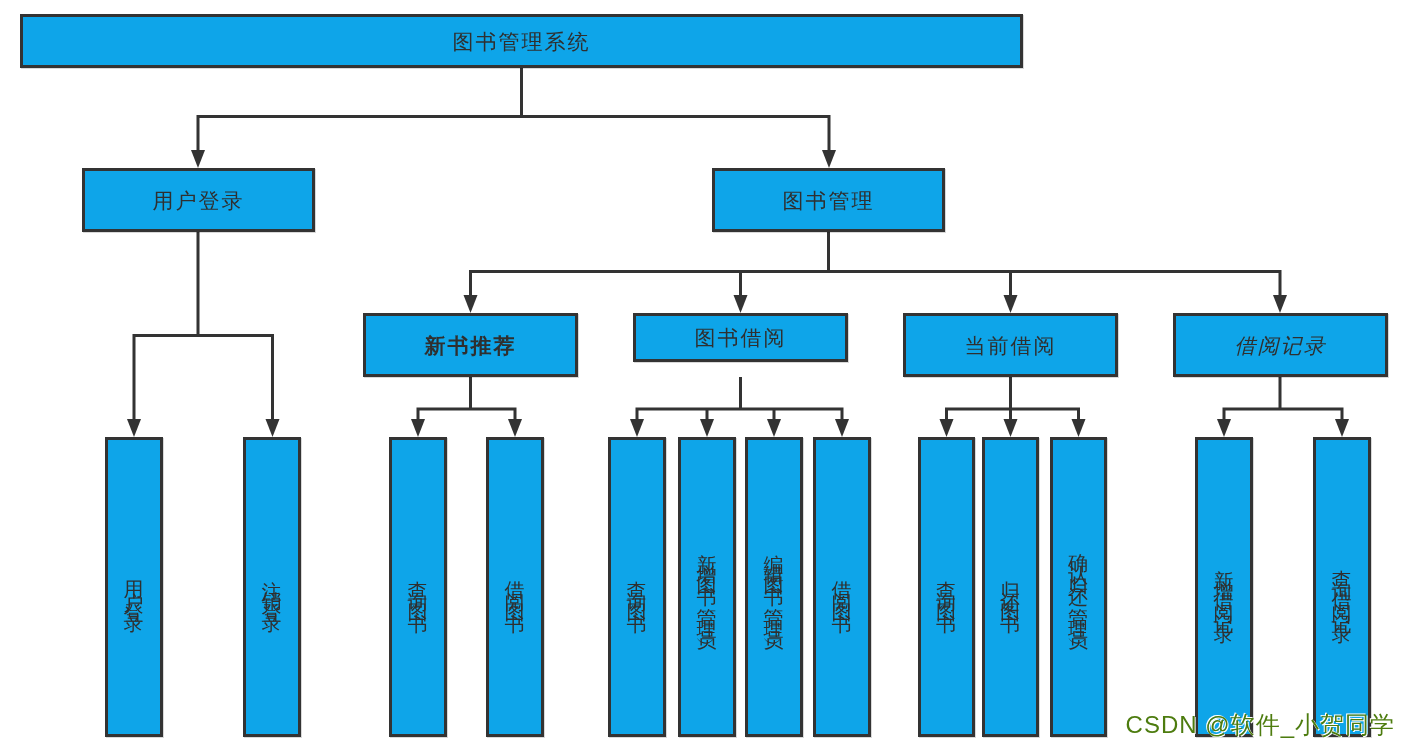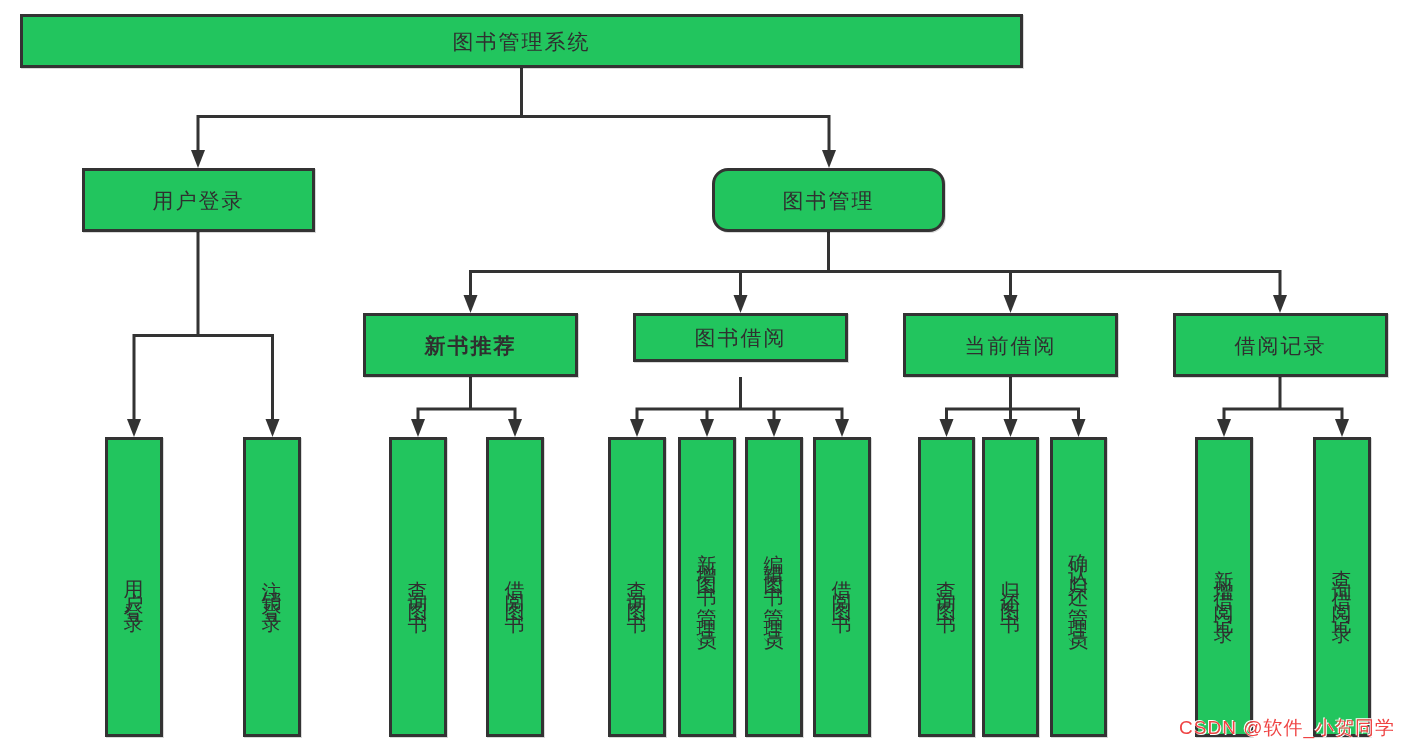--- a/index.html
+++ b/index.html
@@ -12,21 +12,21 @@
     font-family: "Liberation Sans", "DejaVu Sans", sans-serif;
   }
   #wires {
     position: absolute;
     left: 0; top: 0;
     width: 1405px; height: 747px;
   }
   .node {
     position: absolute;
     box-sizing: border-box;
-    background: #22c55e;
+    background: #0ea5e9;
     border: 3px solid #333333;
     color: #2f2f2f;
     display: flex;
     align-items: center;
     justify-content: center;
     box-shadow: 1px 1px 0 rgba(0,0,0,0.15);
   }
   .h-node {
     font-size: 21px;
     letter-spacing: 2px;
@@ -36,40 +36,40 @@
     writing-mode: vertical-rl;
     text-orientation: mixed;
     font-size: 20px;
     letter-spacing: 11px;
     line-height: 1;
     white-space: nowrap;
   }
   
   .n-root      { left: 20px;  top: 14px;  width: 1003px; height: 54px; }
   .n-userlogin { left: 82px;  top: 168px; width: 233px;  height: 64px; }
-  .n-bookmgmt  { left: 712px; top: 168px; width: 233px;  height: 64px; border-radius: 16px; }
+  .n-bookmgmt  { left: 712px; top: 168px; width: 233px;  height: 64px; }
   .n-newbooks  { left: 363px; top: 313px; width: 215px;  height: 64px; font-weight: bold; }
   .n-borrowing { left: 633px; top: 313px; width: 215px;  height: 49px; }
   .n-current   { left: 903px; top: 313px; width: 215px;  height: 64px; }
-  .n-records   { left: 1173px; top: 313px; width: 215px; height: 64px; }
+  .n-records   { left: 1173px; top: 313px; width: 215px; height: 64px; font-style: italic; }
   .leaf { top: 437px; width: 58px; height: 300px; }
   .l-ul0 { left: 105px; }  .l-ul1 { left: 243px; }
   .l-nb0 { left: 389px; }  .l-nb1 { left: 486px; }
   .l-bw0 { left: 608px; }  .l-bw1 { left: 678px; }
   .l-bw2 { left: 745px; }  .l-bw3 { left: 813px; }
   .l-cu0 { left: 918px; width: 57px; }  .l-cu1 { left: 982px; width: 57px; }
   .l-cu2 { left: 1050px; width: 57px; }
   .l-rc0 { left: 1195px; } .l-rc1 { left: 1313px; }
   #watermark {
     position: absolute;
     right: 10px;
     bottom: 6px;
-    font-size: 19px;
+    font-size: 24px;
     letter-spacing: 1px;
-    color: #ef4444;
+    color: #4d7c0f;
     text-shadow: 1px 1px 0 #ffffff, -1px -1px 0 #ffffff;
     z-index: 5;
   }
   .wire { stroke: #333333; stroke-width: 3; fill: none; }
   .ahead { fill: #333333; stroke: none; }
 </style>
 </head>
 <body>
 
 <div id="canvas">

